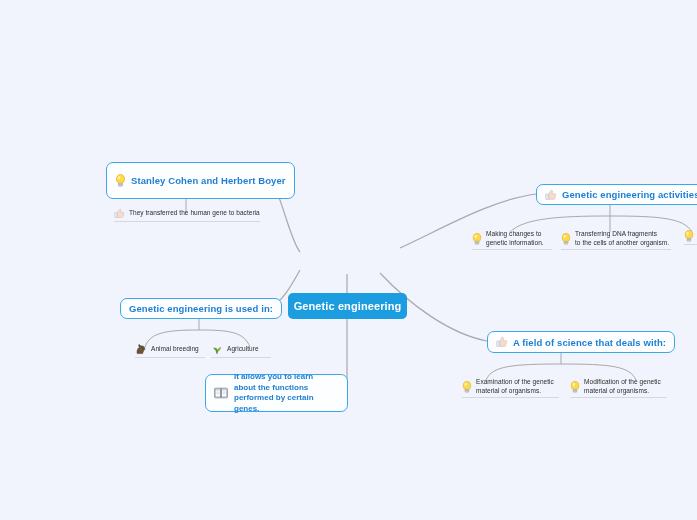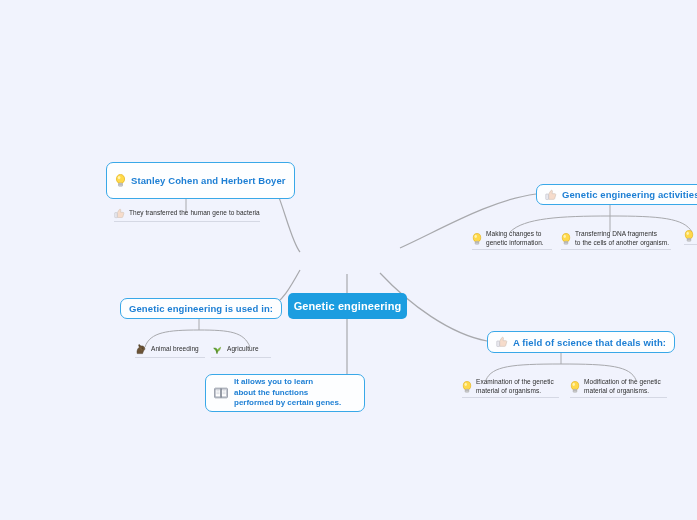--- a/index.html
+++ b/index.html
@@ -284,21 +284,21 @@
         <ellipse cx="5.5" cy="5" rx="4.1" ry="4.6" fill="#ffd94a" stroke="#e0a900" stroke-width="0.6"></ellipse>
         <ellipse cx="4.1" cy="3.6" rx="1.3" ry="1.7" fill="#fff3b0"></ellipse>
         <rect x="3.5" y="9.1" width="4" height="3.1" rx="0.6" fill="#cfcfcf" stroke="#9e9e9e" stroke-width="0.5"></rect>
         <line x1="3.6" y1="10.3" x2="7.4" y2="10.3" stroke="#9e9e9e" stroke-width="0.5"></line>
       </svg>
     </span>
     <span class="label">Modification of the genetic
 material of organisms.</span>
   </div>
 
-  <div class="node-note" style="left:205px; top:374px; width:160px; height:38px;">
+  <div class="node-note" style="left:205px; top:374px; width:143px; height:38px;">
     <span class="icon">
       <svg width="14" height="12" viewBox="0 0 14 12">
         <rect x="0.6" y="1.2" width="12.8" height="9.6" rx="0.8" fill="#eceff4" stroke="#7b8190" stroke-width="0.8"></rect>
         <rect x="1.6" y="2.2" width="4.7" height="7.6" fill="#ffffff" stroke="#9aa0ad" stroke-width="0.5"></rect>
         <rect x="7.7" y="2.2" width="4.7" height="7.6" fill="#ffffff" stroke="#9aa0ad" stroke-width="0.5"></rect>
         <line x1="7" y1="1.4" x2="7" y2="10.6" stroke="#5c6371" stroke-width="0.9"></line>
         <line x1="2.4" y1="3.7" x2="5.5" y2="3.7" stroke="#b4bac6" stroke-width="0.5"></line>
         <line x1="2.4" y1="5.2" x2="5.5" y2="5.2" stroke="#b4bac6" stroke-width="0.5"></line>
         <line x1="2.4" y1="6.7" x2="5.5" y2="6.7" stroke="#b4bac6" stroke-width="0.5"></line>
         <line x1="8.5" y1="3.7" x2="11.6" y2="3.7" stroke="#b4bac6" stroke-width="0.5"></line>

